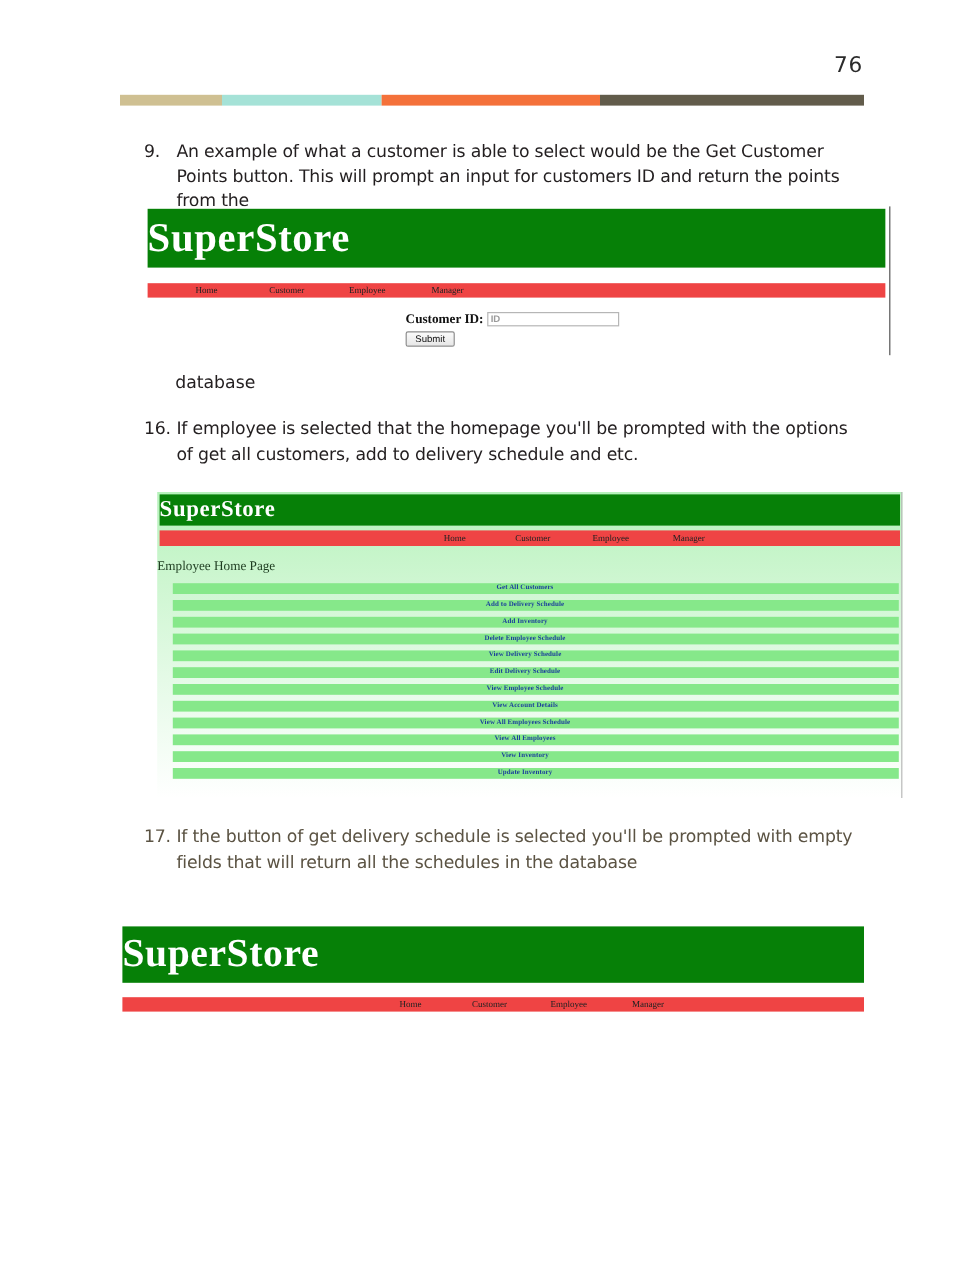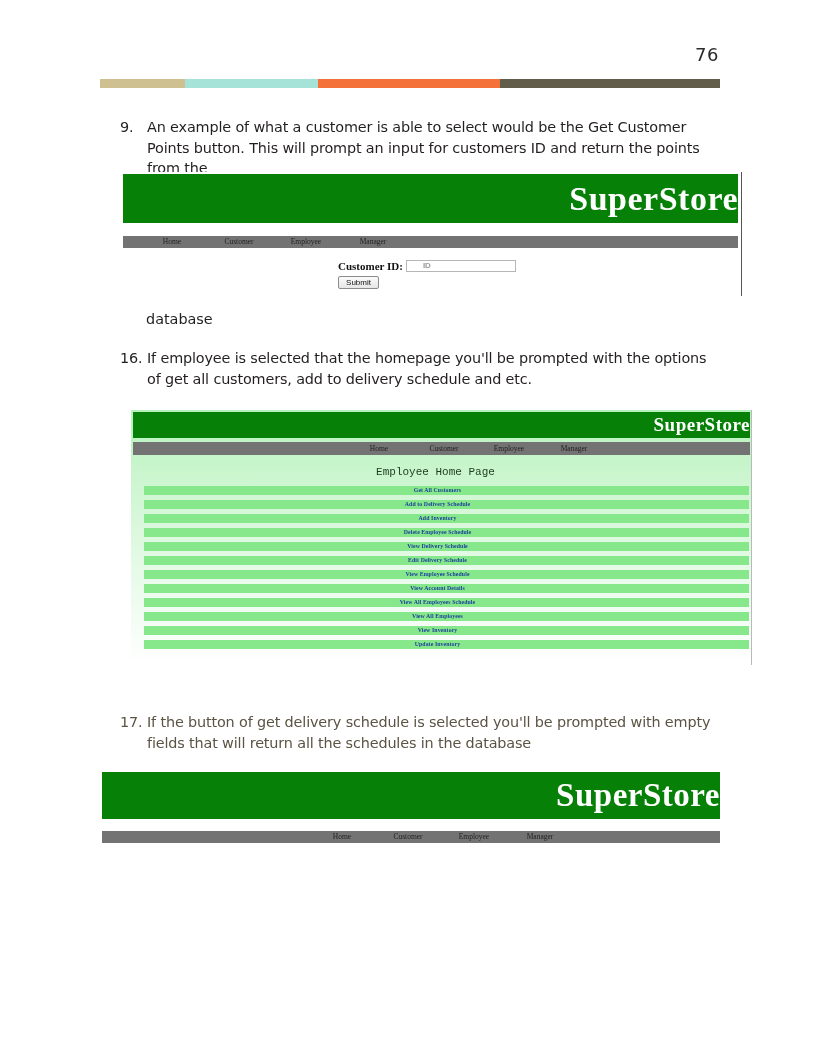--- a/index.html
+++ b/index.html
@@ -59,21 +59,20 @@
   .list-item .body {
     flex: 1;
   }
   #item-15 { top: 117px; left: 120px; width: 600px; }
   #item-16 { top: 348px; left: 120px; width: 600px; }
   #item-17 {
     top: 688px;
     left: 120px;
     width: 600px;
     color: #5b5343;
-    margin-top: 24px;
   }
   #database-note {
     position: absolute;
     top: 309px;
     left: 146px;
     font-family: "DejaVu Sans", sans-serif;
     font-size: 14.4px;
     line-height: 20px;
     color: #231f20;
   }
@@ -88,25 +87,25 @@
     position: absolute;
     background: #555;
   }
 
   
   .ss-header {
     background: #068007;
     color: #ffffff;
     font-family: "Liberation Serif", "DejaVu Serif", serif;
     font-weight: bold;
-    text-align: right;
+    text-align: left;
     letter-spacing: 0.5px;
   }
   .ss-nav {
-    background: #737373;
+    background: #ef4444;
     display: flex;
     justify-content: center;
     font-family: "Liberation Serif", "DejaVu Serif", serif;
     color: #222222;
   }
   .ss-nav .nav-link {
     color: #222222;
     text-decoration: none;
     white-space: nowrap;
   }
@@ -151,21 +150,21 @@
   .cp-form .cp-label { margin-right: 3px; white-space: nowrap; }
   .cp-form .cp-input {
     width: 110px;
     height: 12px;
     box-sizing: border-box;
     border: 1px solid #b6b6b6;
     background: #ffffff;
     font-family: "Liberation Sans", sans-serif;
     font-size: 8px;
     color: #9b9b9b;
-    padding: 0 16px;
+    padding: 0 2px;
     line-height: 10px;
     display: flex;
     align-items: center;
   }
   .cp-form .cp-submit {
     margin-top: 4px;
     width: 41px;
     height: 13px;
     box-sizing: border-box;
     border: 1px solid #8c8c8c;
@@ -203,22 +202,22 @@
     justify-content: flex-start;
     padding-left: 228px;
     gap: 29px;
     margin-left: 2px;
     width: 617px;
     box-sizing: border-box;
   }
   #shot-employee-home .ss-nav .nav-link { width: 36px; text-align: center; }
   .eh-title {
     margin-top: 11px;
-    text-align: center;
-    font-family: Liberation Mono, monospace;
+    text-align: left;
+    font-family: Liberation Serif, serif;
     font-size: 11px;
     color: #1d3b1f;
     padding-right: 12px;
   }
   .eh-menu {
     margin-top: 8px;
     padding: 0 3px 0 13px;
   }
   .eh-menu .eh-item {
     background: #86e88a;

